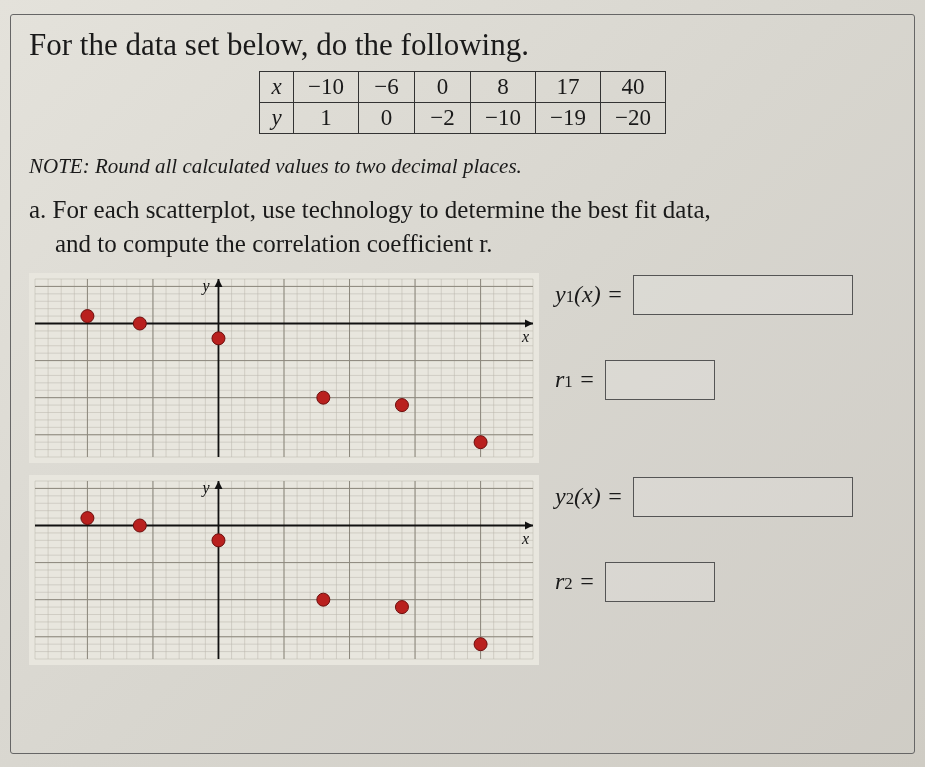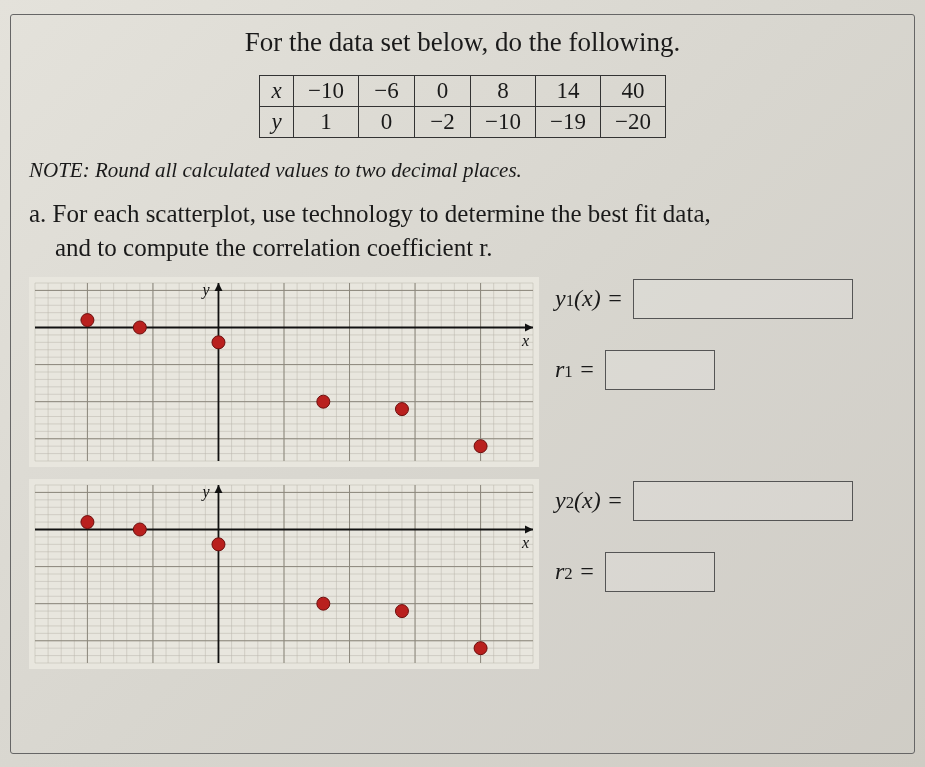--- a/index.html
+++ b/index.html
@@ -21,23 +21,22 @@
     position: relative;
   }
   .outer-border {
     border: 1px solid #666;
     border-radius: 3px;
     padding: 10px 18px 26px 18px;
     height: 740px;
     background: rgba(255,255,255,0.02);
   }
   .prompt {
-    font-size: 27px;
-    margin: 2px 0 17px 0;
-    text-align: center;
+    font-size: 31px;
+    margin: 2px 0 8px 0;
   }
   .data-table {
     border-collapse: collapse;
     margin: 0 auto 20px auto;
     font-size: 23px;
   }
   .data-table td {
     border: 1px solid #333;
     padding: 2px 14px;
     text-align: center;
@@ -69,21 +68,21 @@
     align-items: flex-start;
     gap: 16px;
     margin-bottom: 12px;
   }
   svg.scatter {
     flex: 0 0 auto;
   }
   .answers {
     display: flex;
     flex-direction: column;
-    gap: 31px;
+    gap: 45px;
     padding-top: 2px;
     font-size: 24px;
   }
   .ans-line {
     display: flex;
     align-items: center;
     gap: 10px;
   }
   .ans-line .lbl {
     font-style: italic;
@@ -108,21 +107,21 @@
     <div class="prompt">For the data set below, do the following.</div>
 
     <table class="data-table">
       <tbody>
           <tr>
         <td class="head">x</td>
         <td>−10</td>
         <td>−6</td>
         <td>0</td>
         <td>8</td>
-        <td>14</td>
+        <td>17</td>
         <td>40</td>
       </tr>
       <tr>
         <td class="head">y</td>
         <td>1</td>
         <td>0</td>
         <td>−2</td>
         <td>−10</td>
         <td>−19</td>
         <td>−20</td>

